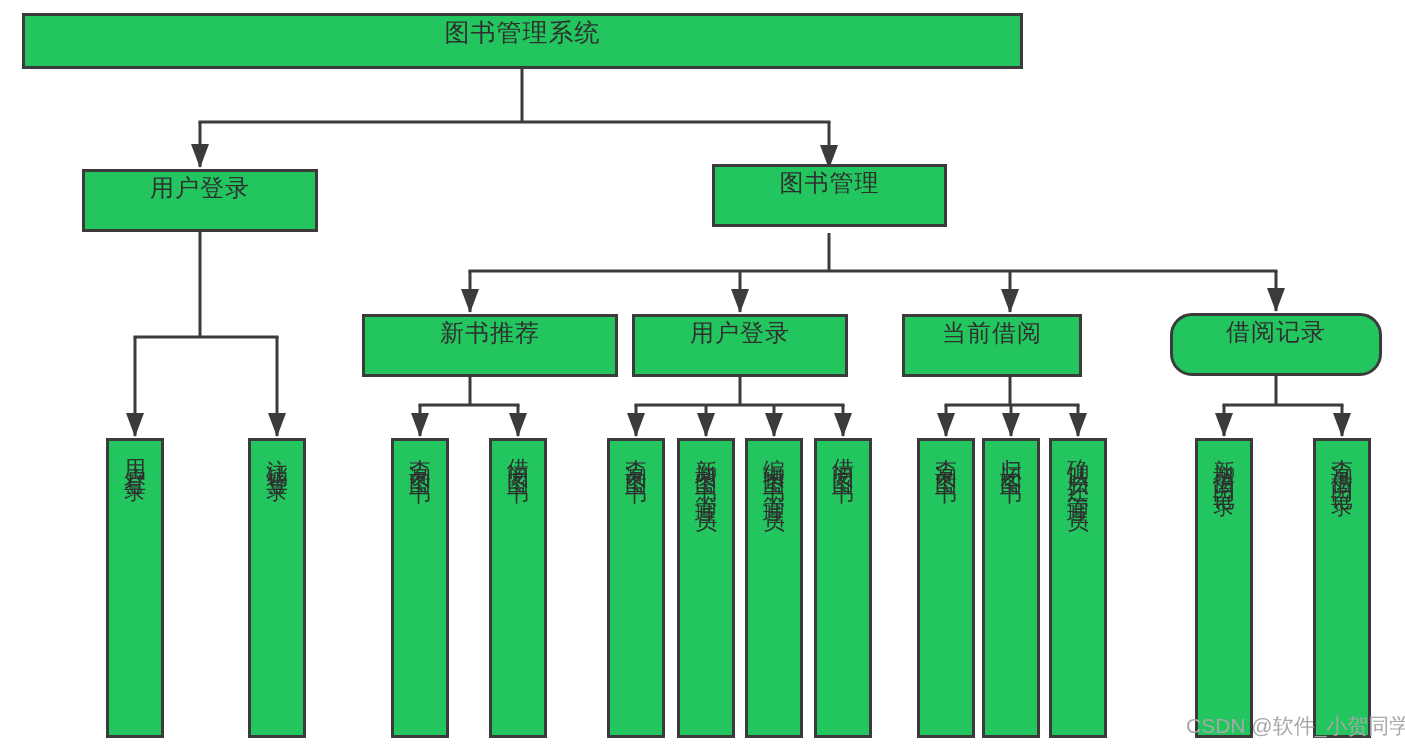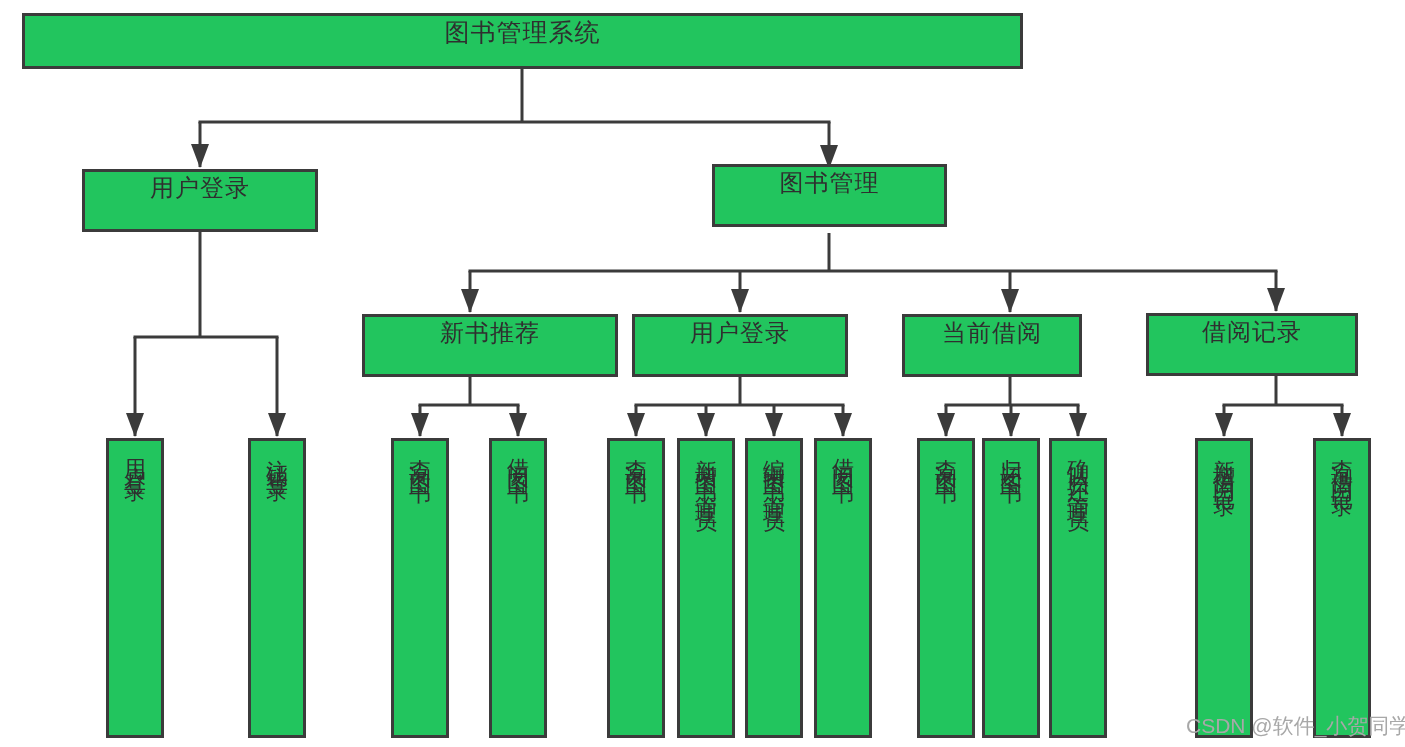--- a/index.html
+++ b/index.html
@@ -45,21 +45,21 @@
     letter-spacing: 0.34em;
     white-space: nowrap;
   }
   
   .root          { left: 22px;   top: 13px;  width: 1001px; height: 56px; }
   .n-user-login  { left: 82px;   top: 169px; width: 236px;  height: 63px; }
   .n-book-mgmt   { left: 712px;  top: 164px; width: 235px;  height: 63px; }
   .n-newbook     { left: 362px;  top: 314px; width: 256px;  height: 63px; }
   .n-borrowing   { left: 632px;  top: 314px; width: 216px;  height: 63px; }
   .n-current     { left: 902px;  top: 314px; width: 180px;  height: 63px; }
-  .n-records     { left: 1146px; top: 313px; width: 212px;  height: 63px; }
+  .n-records     { left: 1170px; top: 313px; width: 212px;  height: 63px; border-radius: 22px; }
   .leaf          { top: 438px; width: 58px; height: 300px; }
   .l-ua { left: 106px; }
   .l-ub { left: 248px; }
   .l-na { left: 391px; }
   .l-nb { left: 489px; }
   .l-ba { left: 607px; }
   .l-bb { left: 677px; }
   .l-bc { left: 745px; }
   .l-bd { left: 814px; }
   .l-ca { left: 917px; }

